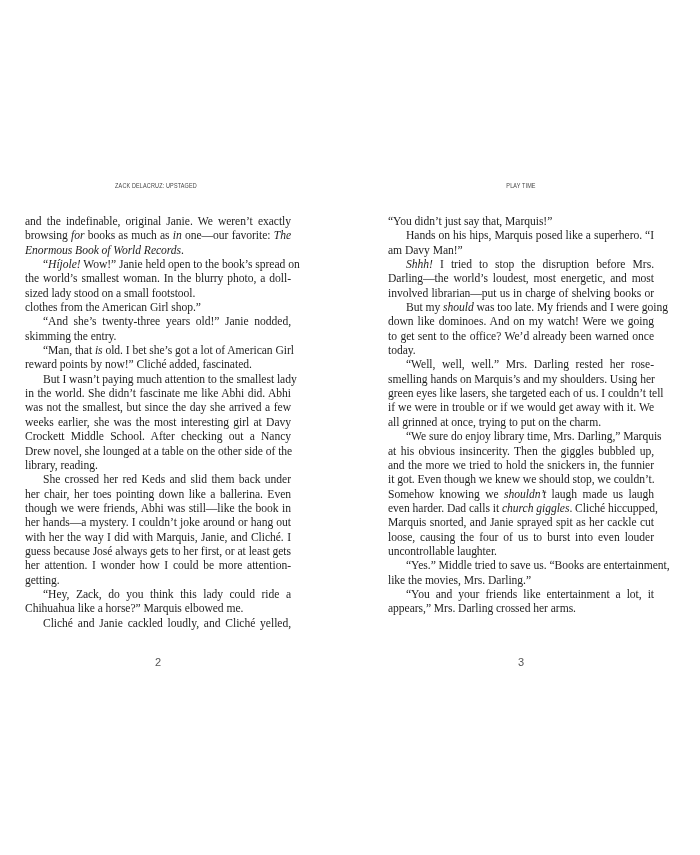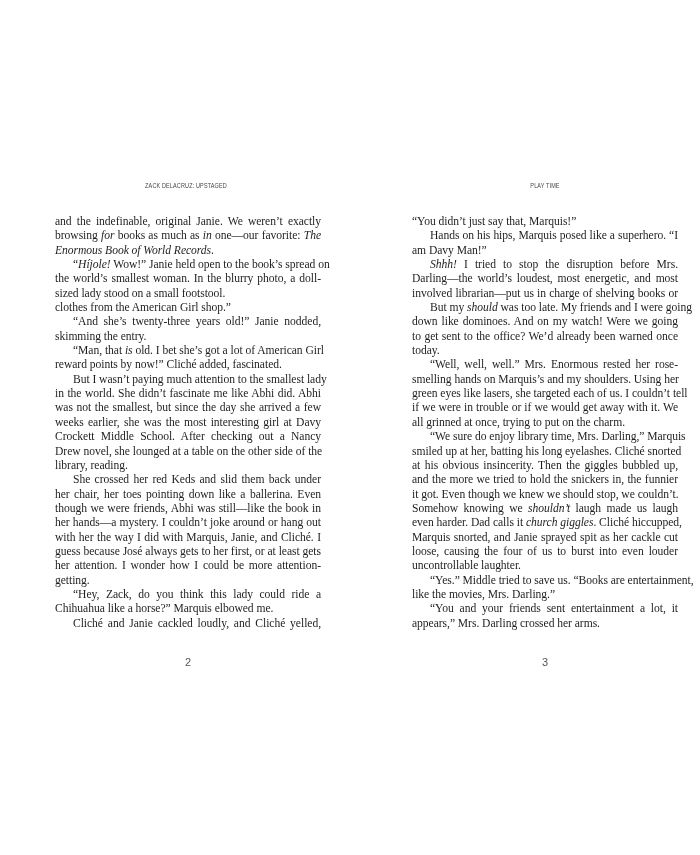--- a/index.html
+++ b/index.html
@@ -13,22 +13,22 @@
       position: relative;
       overflow: hidden;
       font-family: "Liberation Serif", "DejaVu Serif", serif;
       color: #1e1e1e;
     }
     .page {
       position: absolute;
       top: 0;
       height: 855px;
     }
-    .page.left { left: 55px; width: 266px; }
-    .page.right { left: 412px; width: 266px; text-decoration: underline; }
+    .page.left { left: 25px; width: 266px; }
+    .page.right { left: 388px; width: 266px; text-decoration: underline; }
 
     .running-head {
       position: absolute;
       top: 182px;
       left: 0;
       width: 100%;
       text-align: center;
       font-family: "Liberation Sans", "DejaVu Sans", sans-serif;
       font-size: 7px;
       letter-spacing: 0.2px;
@@ -119,34 +119,33 @@
       <span class="line last"><span>“You didn’t just say that, Marquis!”</span></span>
       <span class="line indent"><span>Hands on his hips, Marquis posed like a superhero. “I</span></span>
       <span class="line last"><span>am Davy Man!”</span></span>
       <span class="line indent"><i>Shhh!</i><span> I tried to stop the disruption before Mrs.</span></span>
       <span class="line"><span>Darling—the world’s loudest, most energetic, and most</span></span>
       <span class="line"><span>involved librarian—put us in charge of shelving books or</span></span>
       <span class="line indent"><span>But my </span><i>should</i><span> was too late. My friends and I were going</span></span>
       <span class="line"><span>down like dominoes. And on my watch! Were we going</span></span>
       <span class="line"><span>to get sent to the office? We’d already been warned once</span></span>
       <span class="line last"><span>today.</span></span>
-      <span class="line indent"><span>“Well, well, well.” Mrs. Enormous rested her rose-</span></span>
+      <span class="line indent"><span>“Well, well, well.” Mrs. Darling rested her rose-</span></span>
       <span class="line"><span>smelling hands on Marquis’s and my shoulders. Using her</span></span>
       <span class="line"><span>green eyes like lasers, she targeted each of us. I couldn’t tell</span></span>
       <span class="line"><span>if we were in trouble or if we would get away with it. We</span></span>
       <span class="line last"><span>all grinned at once, trying to put on the charm.</span></span>
       <span class="line indent"><span>“We sure do enjoy library time, Mrs. Darling,” Marquis</span></span>
-      <span class="line"><span>smiled up at her, batting his long eyelashes. Cliché snorted</span></span>
       <span class="line"><span>at his obvious insincerity. Then the giggles bubbled up,</span></span>
       <span class="line"><span>and the more we tried to hold the snickers in, the funnier</span></span>
       <span class="line"><span>it got. Even though we knew we should stop, we couldn’t.</span></span>
       <span class="line"><span>Somehow knowing we </span><i>shouldn’t</i><span> laugh made us laugh</span></span>
       <span class="line"><span>even harder. Dad calls it </span><i>church giggles</i><span>. Cliché hiccupped,</span></span>
       <span class="line"><span>Marquis snorted, and Janie sprayed spit as her cackle cut</span></span>
       <span class="line"><span>loose, causing the four of us to burst into even louder</span></span>
       <span class="line last"><span>uncontrollable laughter.</span></span>
       <span class="line indent"><span>“Yes.” Middle tried to save us. “Books are entertainment,</span></span>
       <span class="line last"><span>like the movies, Mrs. Darling.”</span></span>
-      <span class="line indent"><span>“You and your friends sent entertainment a lot, it</span></span>
+      <span class="line indent"><span>“You and your friends like entertainment a lot, it</span></span>
       <span class="line last"><span>appears,” Mrs. Darling crossed her arms.</span></span>
     </div>
   <div class="folio">3</div>
 </div>
 
 </body></html>

